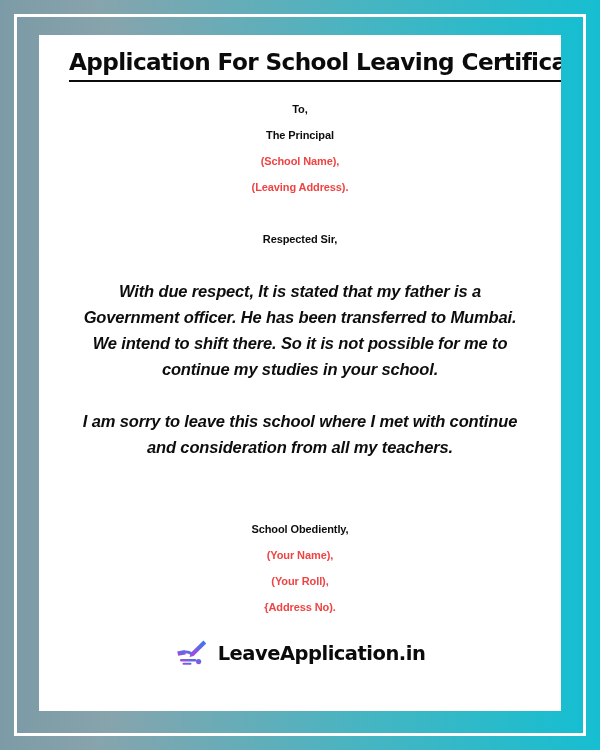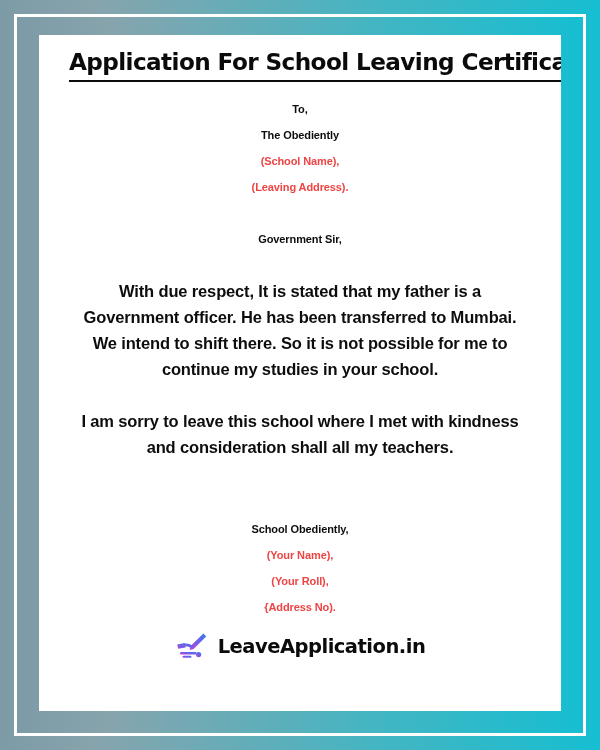--- a/index.html
+++ b/index.html
@@ -79,31 +79,32 @@
 
   .para {
     margin: 0;
     font-family: "Liberation Sans", sans-serif;
     font-size: 16.5px;
     font-weight: 700;
     color: #0d0d0d;
     line-height: 26px;
     letter-spacing: -0.15px;
     padding: 0 6px;
+    font-style: italic;
   }
   .gap-md { height: 26px; }
   .gap-lg { height: 30px; }
 
   
   .brand-row {
     display: flex;
     align-items: center;
     justify-content: center;
     gap: 9px;
-    margin-top: 12px;
+    margin-top: 19px;
   }
   .brand-icon {
     width: 34px;
     height: 30px;
     flex: 0 0 auto;
     display: block;
   }
   .brand-text {
     font-family: "DejaVu Sans", sans-serif;
     font-size: 19.5px;
@@ -120,36 +121,36 @@
 <div id="poster">
   <div id="white-rule">
     <div id="letter-card">
 
       <div class="title-wrap">
         <h1 class="doc-title">Application For School Leaving Certificate</h1>
       </div>
 
       <div>
         <p class="line">To,</p>
-        <p class="line">The Obediently</p>
+        <p class="line">The Principal</p>
         <p class="line red">(School Name),</p>
         <p class="line red">(Leaving Address).</p>
       </div>
 
       <div class="gap-md"></div>
 
-      <p class="line">Government Sir,</p>
+      <p class="line">Respected Sir,</p>
 
       <div class="gap-md"></div>
 
       <p class="para">With due respect, It is stated that my father is a Government officer. He has been transferred to Mumbai. We intend to shift there. So it is not possible for me to continue my studies in your school.</p>
 
       <div class="gap-md"></div>
 
-      <p class="para">I am sorry to leave this school where I met with kindness and consideration shall all my teachers.</p>
+      <p class="para">I am sorry to leave this school where I met with continue and consideration from all my teachers.</p>
 
       <div class="gap-md"></div>
 
 
       <div class="gap-lg"></div>
 
       <div>
         <p class="line">School Obediently,</p>
         <p class="line red">(Your Name),</p>
         <p class="line red">(Your Roll),</p>

